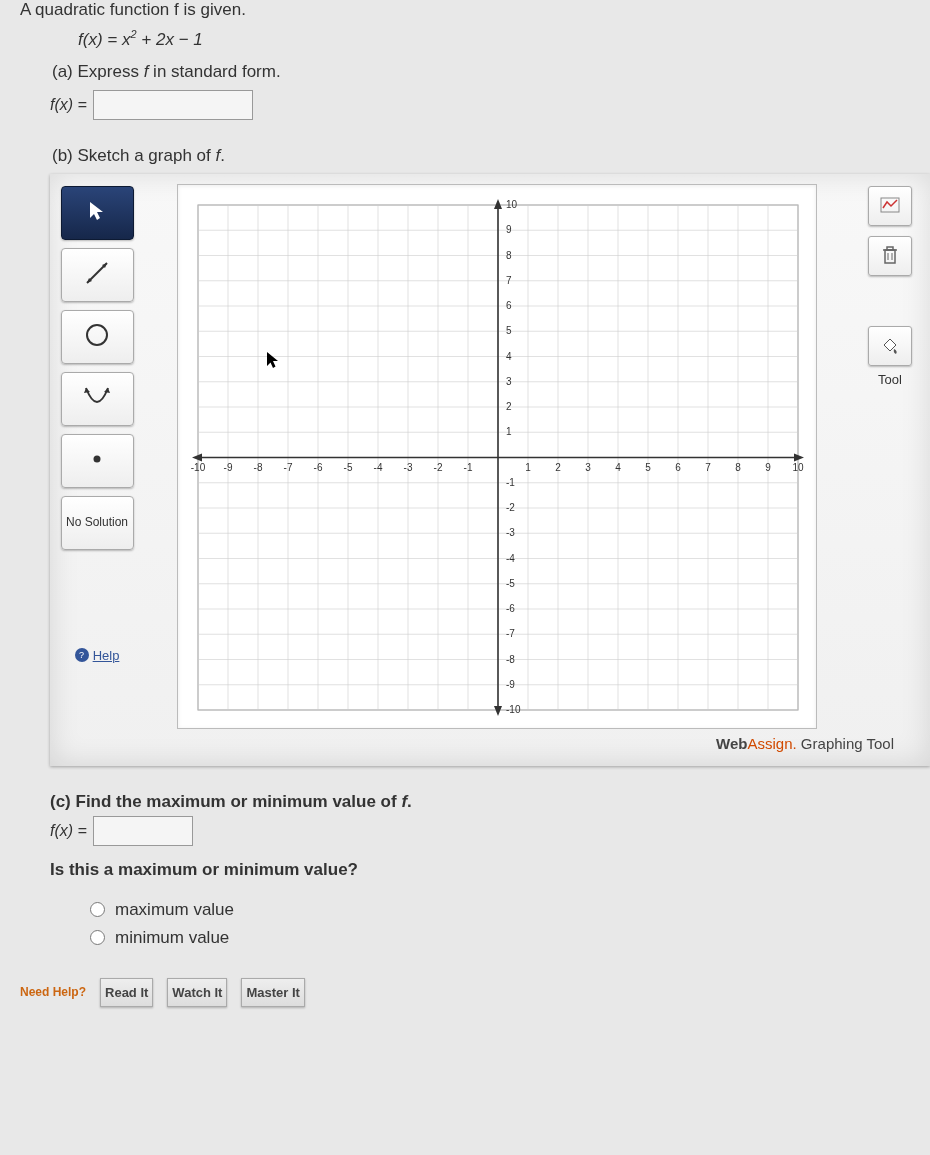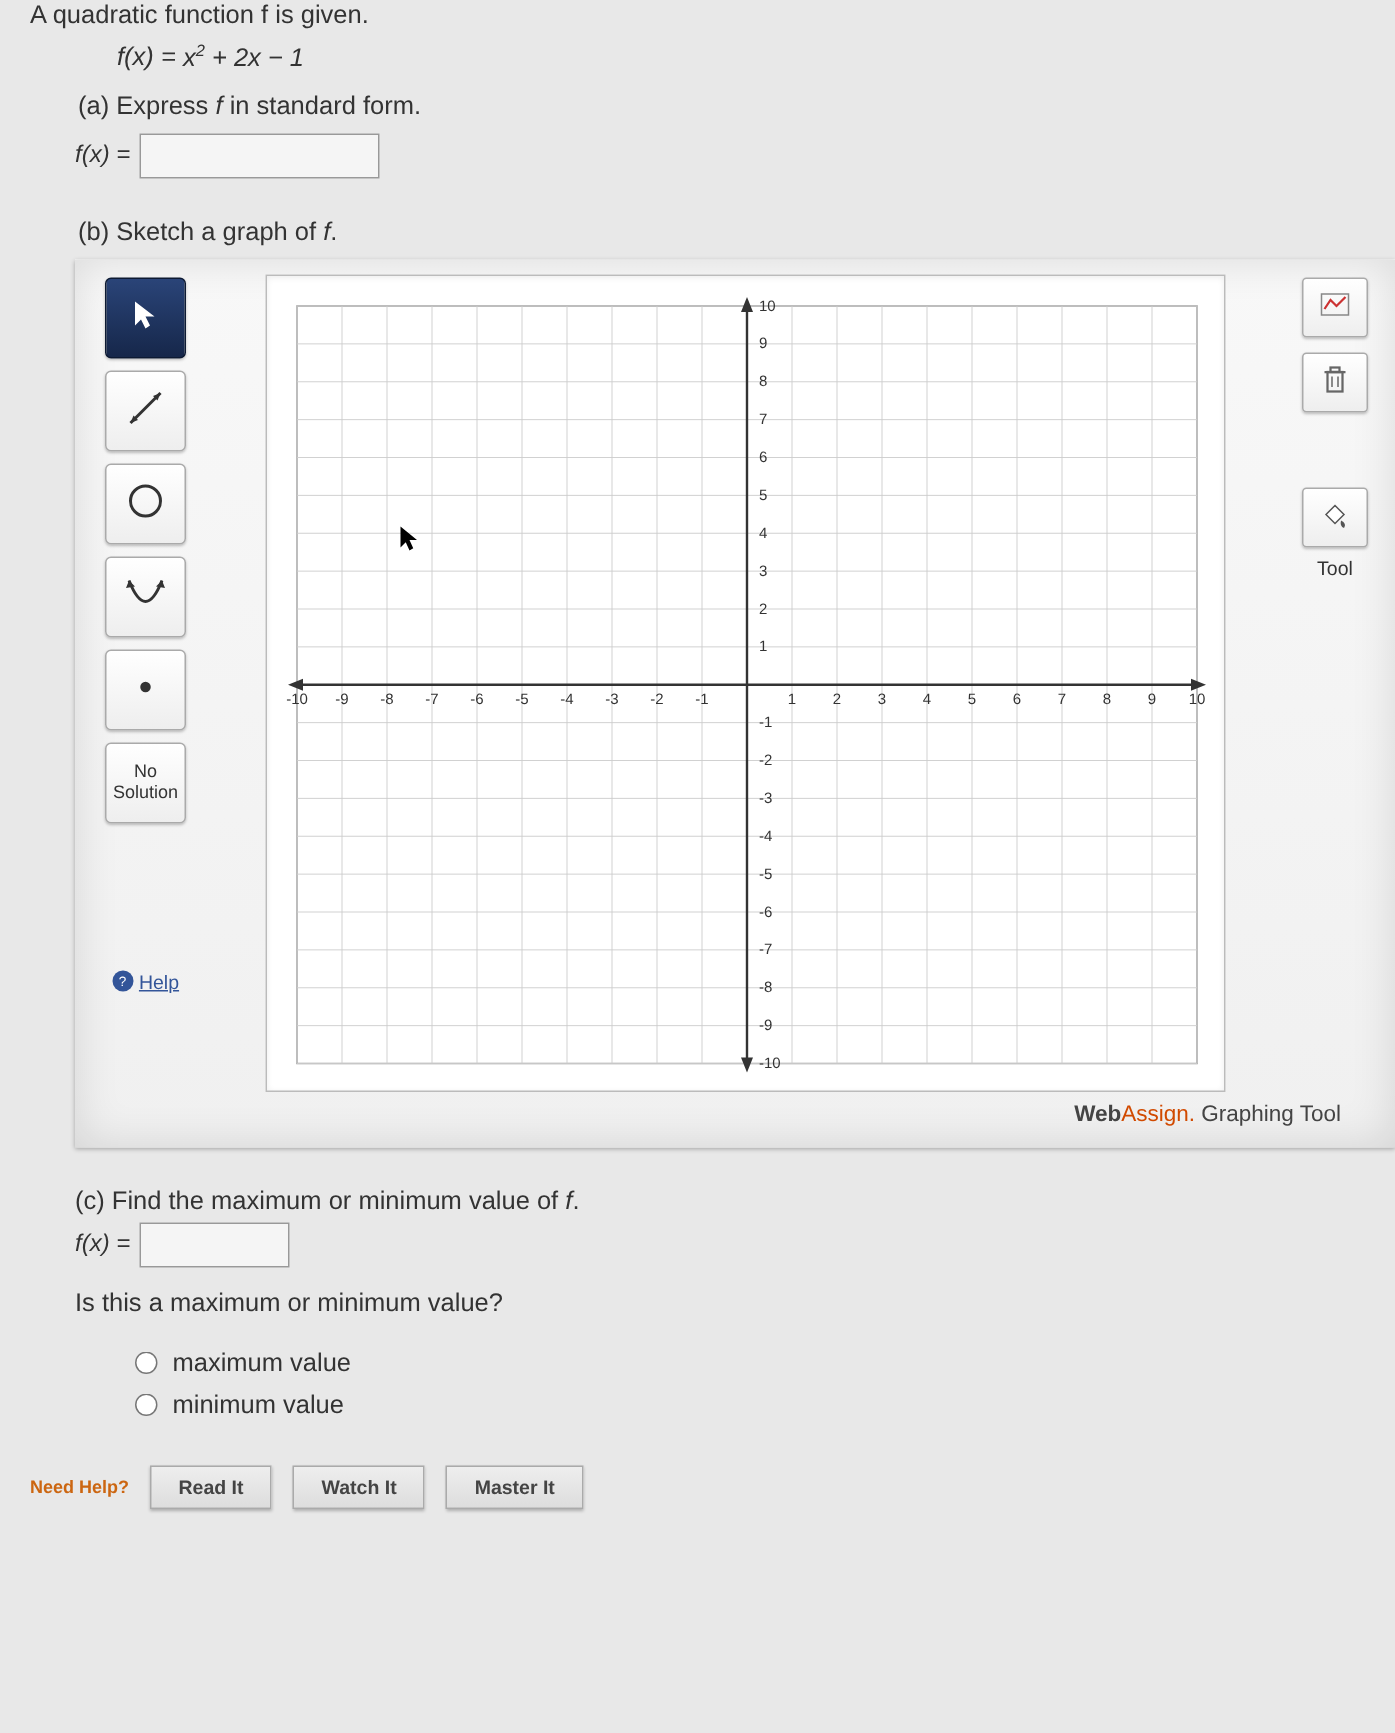--- a/index.html
+++ b/index.html
@@ -56,21 +56,21 @@
   .graph-widget-inner { display:flex; }
   .toolbar-col {
     width: 74px;
     display: flex;
     flex-direction: column;
     align-items: center;
     gap: 8px;
     padding-top: 2px;
   }
   .tool-btn {
-    width: 54px; height: 54px;
+    width: 73px; height: 54px;
     background: linear-gradient(#fff,#eee);
     border: 1px solid #aaa;
     border-radius: 4px;
     display: flex; align-items: center; justify-content: center;
     box-shadow: 0 1px 2px rgba(0,0,0,.25);
     font-size: 12px;
     text-align:center;
     color:#333;
     cursor:pointer;
   }
@@ -121,20 +121,21 @@
     font-size:15px;
     color:#444;
     padding: 6px 26px 10px 0;
   }
   .widget-footer .assign { color:#d14a00; font-weight:normal; }
   .widget-footer .web { font-weight:bold; }
   .sub-part {
     margin-left:30px;
     margin-top:26px;
     font-size:17px;
+    font-weight:bold;
   }
   .radio-group {
     margin-left:70px;
     margin-top:20px;
     display:flex;
     flex-direction:column;
     gap:8px;
     font-size:17px;
   }
   .radio-row { display:flex; align-items:center; gap:10px; }
@@ -147,21 +148,21 @@
     gap:14px;
   }
   .need-help-label {
     color:#cc6611;
     font-weight:bold;
     font-size:12px;
   }
   .help-btn {
     background:linear-gradient(#eee,#ddd);
     border:1px solid #aaa;
-    padding:6px 18px;
+    padding:6px 4px;
     font-size:13px;
     font-weight:bold;
     color:#444;
     box-shadow:0 1px 2px rgba(0,0,0,.25);
     cursor:pointer;
   }
   .cursor-overlay {
     position:absolute;
     pointer-events:none;
   }

